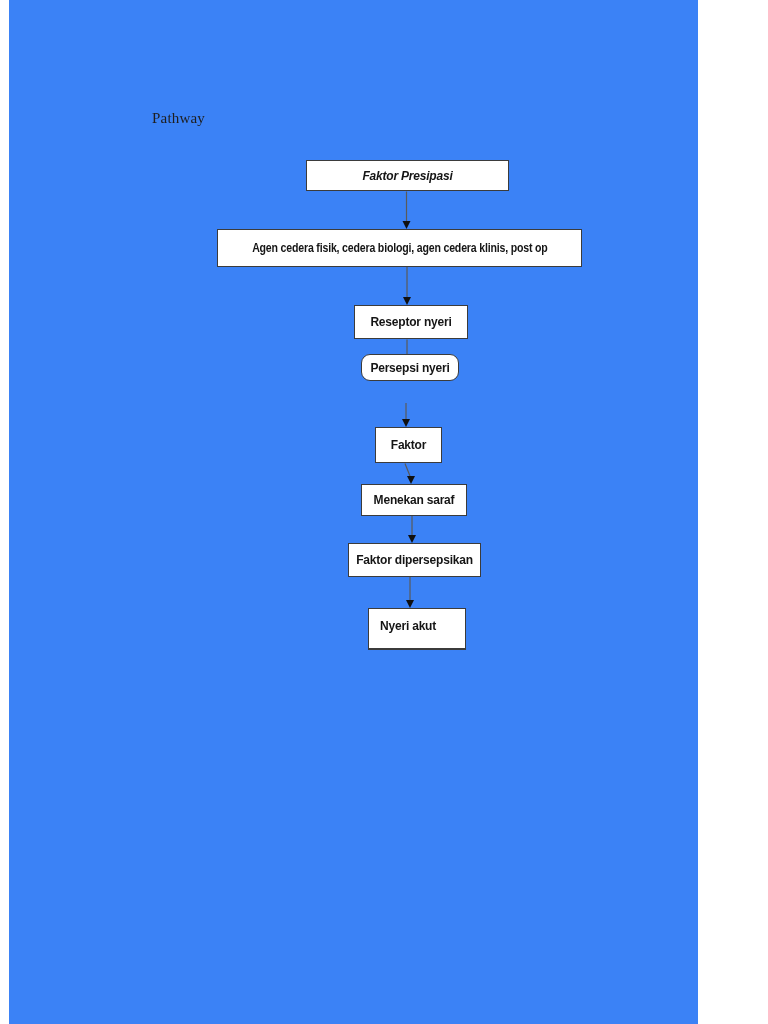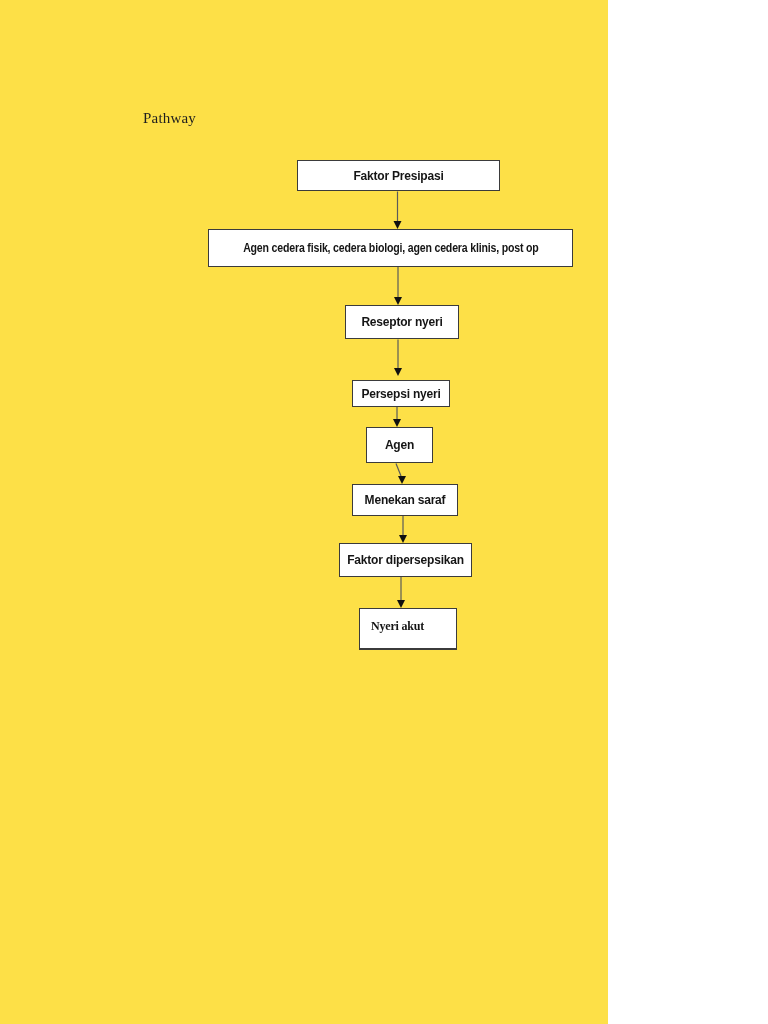--- a/index.html
+++ b/index.html
@@ -2,25 +2,26 @@
 <html><head>
 <meta charset="utf-8">
 <style>
   html, body {
     margin: 0;
     padding: 0;
     background: #ffffff;
   }
   .page {
     position: relative;
-    width: 608px;
+    width: 689px;
     height: 1024px;
-    background: #fde047;
+    background: #3b82f6;
     overflow: hidden;
     font-family: "Liberation Sans", sans-serif;
+    margin-left: 9px;
   }
   .doc-title {
     position: absolute;
     left: 143px;
     top: 110px;
     font-family: "Liberation Serif", "DejaVu Serif", serif;
     font-size: 15px;
     color: #1f1f1f;
     letter-spacing: 0.2px;
   }
@@ -38,31 +39,31 @@
     display: flex;
     align-items: center;
     justify-content: center;
     color: #151515;
     font-weight: bold;
     font-size: 12px;
     letter-spacing: -0.2px;
     white-space: nowrap;
   }
   .node span { display: inline-block; }
-  .node-faktor        { left: 297px; top: 160px; width: 203px; height: 31px; }
+  .node-faktor        { left: 297px; top: 160px; width: 203px; height: 31px; font-style: italic; }
   .node-agen          { left: 208px; top: 229px; width: 365px; height: 38px; }
   .node-agen span     { transform: scaleX(0.88); transform-origin: 50% 50%; }
   .node-reseptor      { left: 345px; top: 305px; width: 114px; height: 34px; justify-content: center; }
-  .node-persepsi      { left: 352px; top: 380px; width: 98px;  height: 27px; }
+  .node-persepsi      { left: 352px; top: 354px; width: 98px;  height: 27px; border-radius: 9px; }
   .node-nyeri         { left: 366px; top: 427px; width: 67px;  height: 36px; }
   .node-menekan       { left: 352px; top: 484px; width: 106px; height: 32px; }
   .node-dipersepsikan { left: 339px; top: 543px; width: 133px; height: 34px; }
   .node-akut          { left: 359px; top: 608px; width: 98px;  height: 42px;
                         justify-content: flex-start; align-items: flex-start;
-                        padding: 10px 0 0 11px; border-bottom-width: 2px; font-family: Liberation Serif, serif; }
+                        padding: 10px 0 0 11px; border-bottom-width: 2px; }
   .edge-line { stroke: #5a5a5a; stroke-width: 1.2; }
   .edge-head { fill: #101010; }
 </style>
 </head>
 <body>
 
 <div class="page">
 
   <div class="doc-title">Pathway</div>
 
@@ -107,21 +108,21 @@
 
   <div class="node node-reseptor">
     <span>Reseptor nyeri</span>
   </div>
 
   <div class="node node-persepsi">
     <span>Persepsi nyeri</span>
   </div>
 
   <div class="node node-nyeri">
-    <span>Agen</span>
+    <span>Faktor</span>
   </div>
 
   <div class="node node-menekan">
     <span>Menekan saraf</span>
   </div>
 
   <div class="node node-dipersepsikan">
     <span>Faktor dipersepsikan</span>
   </div>
 

